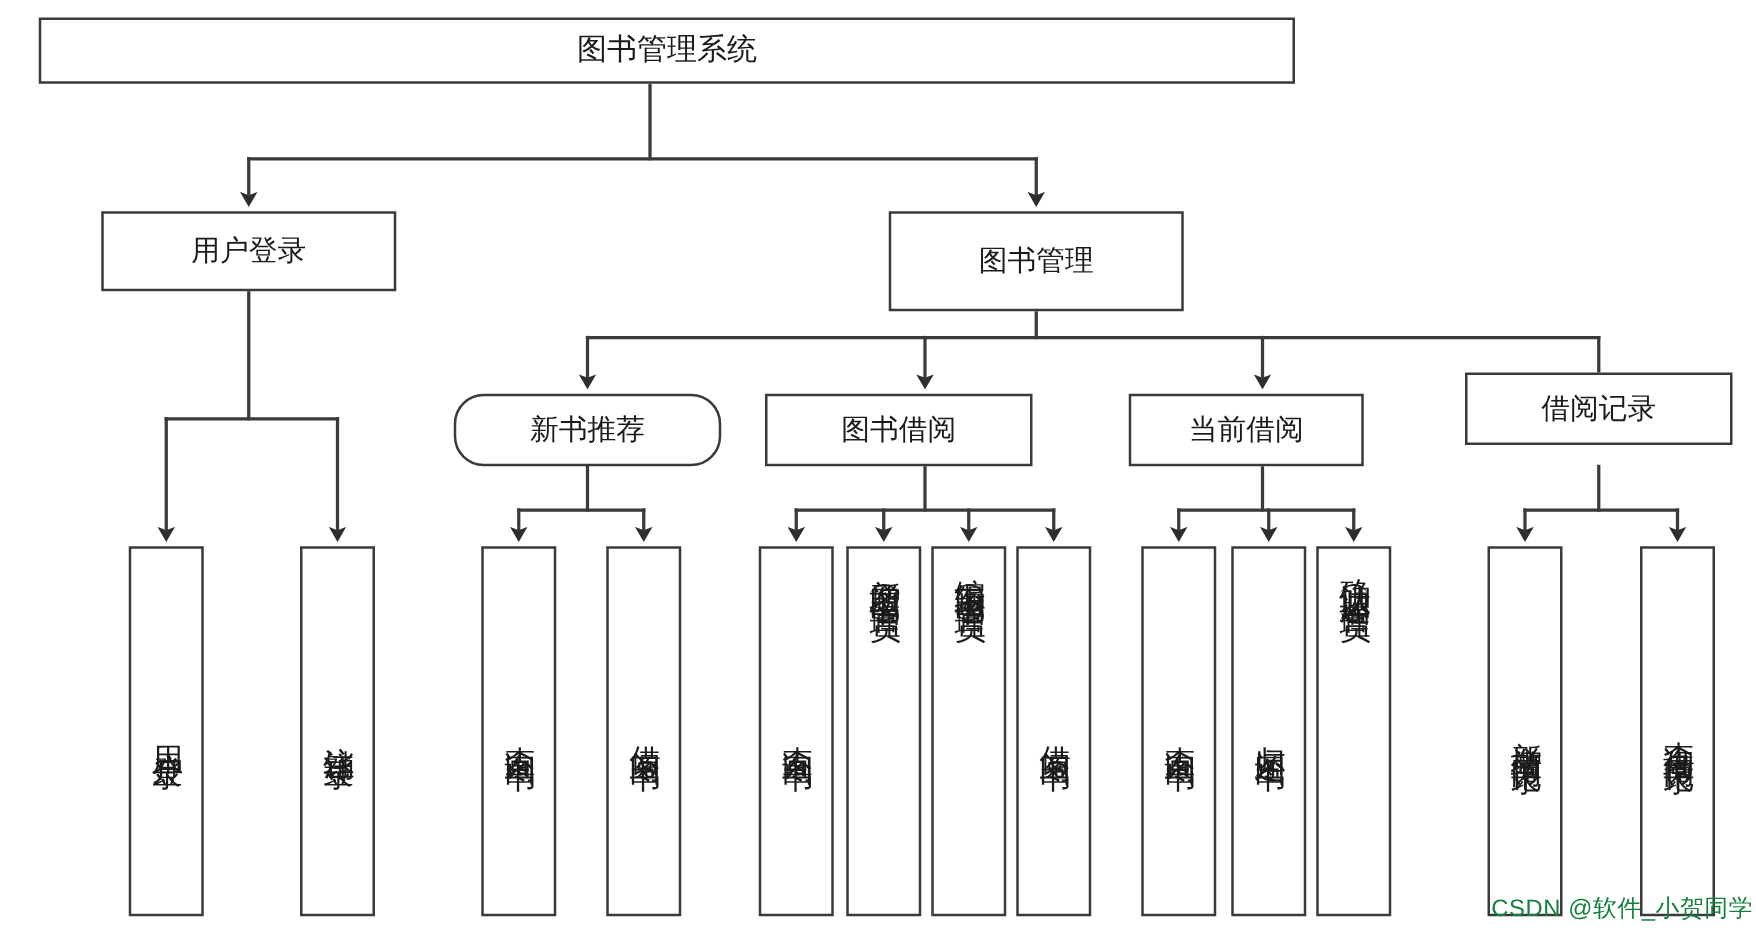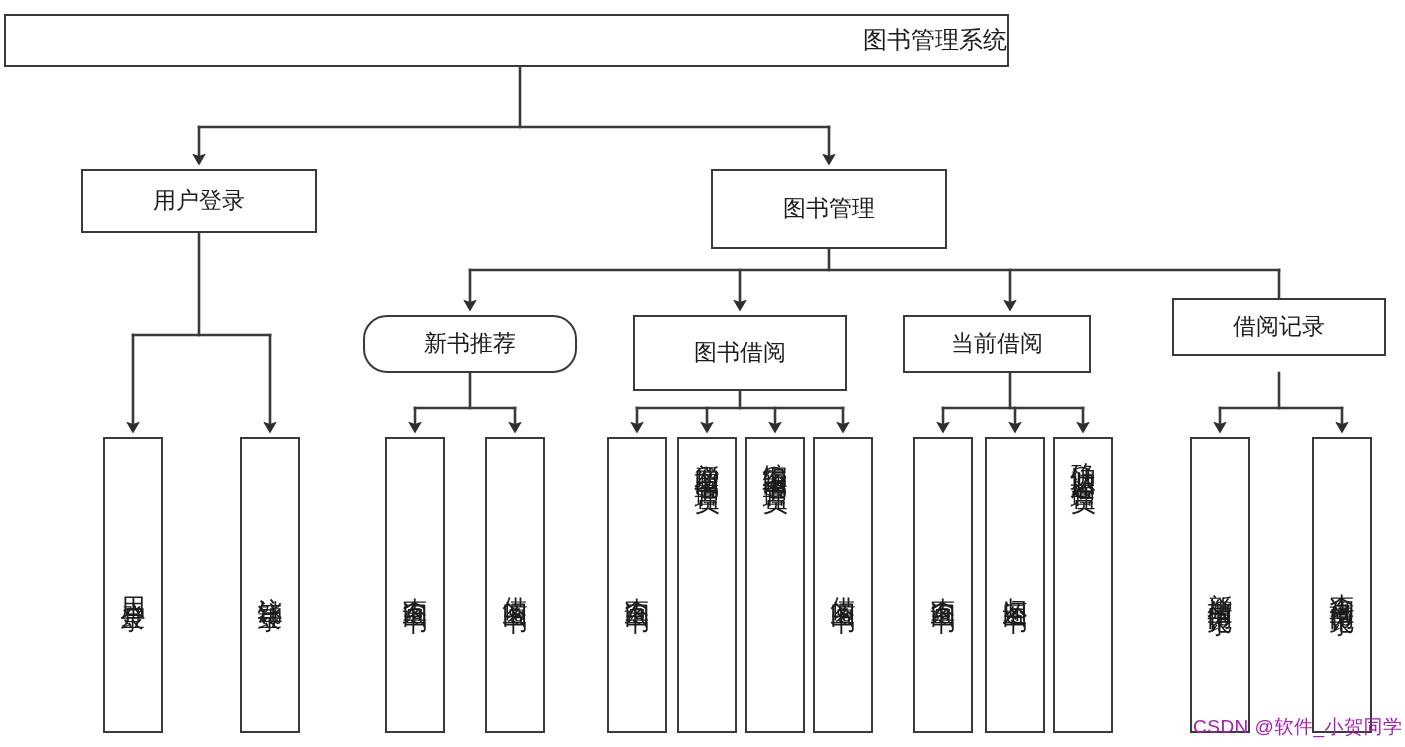--- a/index.html
+++ b/index.html
@@ -57,21 +57,21 @@
     line-height: 1;
   }
   .v-node.top-aligned {
     align-items: flex-start;
   }
   .watermark {
     position: absolute;
     left: 1193px;
     top: 714px;
     font-size: 19px;
-    color: #a21caf;
+    color: #15803d;
     letter-spacing: 0.5px;
     white-space: nowrap;
   }
 </style>
 </head>
 <body>
 
 <div id="stage">
 
   <svg id="wires" viewBox="0 0 1405 747">
@@ -111,33 +111,33 @@
         <line x1="1015" y1="408" x2="1015" y2="423" marker-end="url(#arrowhead)"></line>
         <line x1="1083" y1="408" x2="1083" y2="423" marker-end="url(#arrowhead)"></line>
         <line x1="1279" y1="373" x2="1279" y2="408"></line>
         <line x1="1220" y1="408" x2="1342" y2="408"></line>
         <line x1="1220" y1="408" x2="1220" y2="423" marker-end="url(#arrowhead)"></line>
         <line x1="1342" y1="408" x2="1342" y2="423" marker-end="url(#arrowhead)"></line>
       </g>
   </svg>
 
   <div id="nodes-layer">
-      <div class="node h-node root" style="left: 4px; top: 14px; width: 1005px; height: 53px; justify-content: flex-end;">
+      <div class="node h-node root" style="left: 31px; top: 14px; width: 1005px; height: 53px;">
         <span class="node-label">图书管理系统</span>
       </div>
       <div class="node h-node" style="left: 81px; top: 169px; width: 236px; height: 64px;">
         <span class="node-label">用户登录</span>
       </div>
       <div class="node h-node" style="left: 711px; top: 169px; width: 236px; height: 80px;">
         <span class="node-label">图书管理</span>
       </div>
       <div class="node h-node" style="left: 363px; top: 315px; width: 214px; height: 58px; border-radius: 24px;">
         <span class="node-label">新书推荐</span>
       </div>
-      <div class="node h-node" style="left: 633px; top: 315px; width: 214px; height: 76px;">
+      <div class="node h-node" style="left: 612px; top: 315px; width: 214px; height: 58px;">
         <span class="node-label">图书借阅</span>
       </div>
       <div class="node h-node" style="left: 903px; top: 315px; width: 188px; height: 58px;">
         <span class="node-label">当前借阅</span>
       </div>
       <div class="node h-node" style="left: 1172px; top: 298px; width: 214px; height: 58px;">
         <span class="node-label">借阅记录</span>
       </div>
       <div class="node v-node" style="left: 103px; top: 437px; width: 60px; height: 296px;">
         <span class="node-label">用户登录</span>

